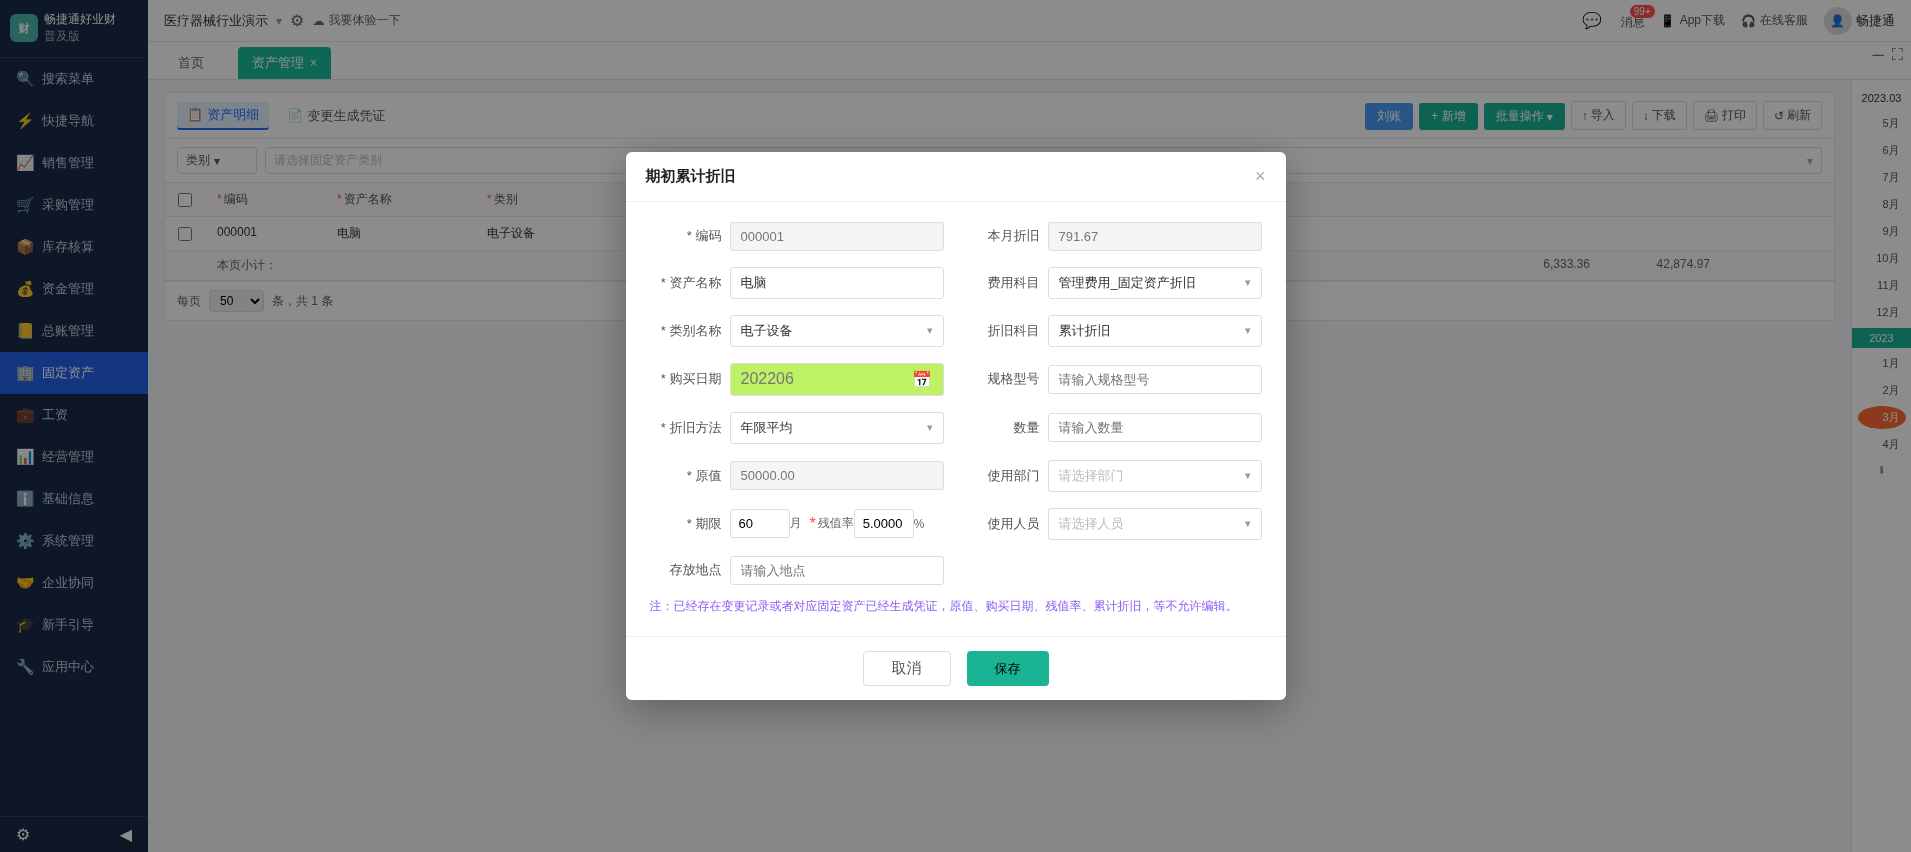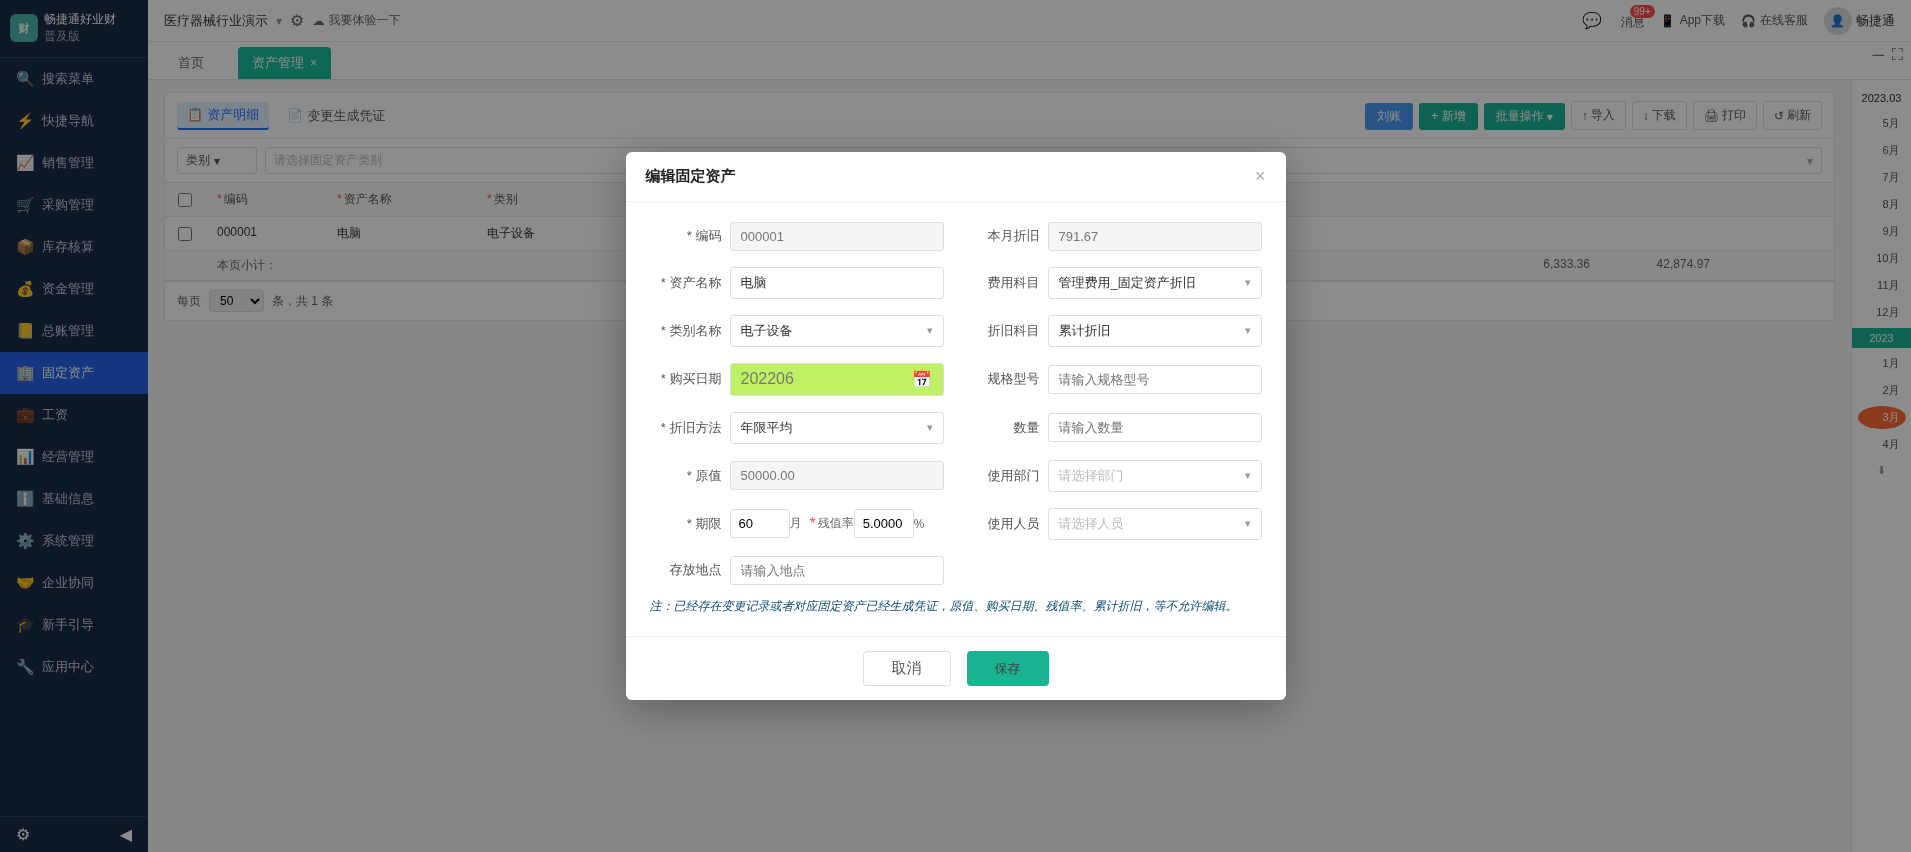--- a/index.html
+++ b/index.html
@@ -349,38 +349,37 @@
     }
     .form-input-small {
       width: 60px;
       border: 1px solid #ddd; border-radius: 3px;
       padding: 6px 8px; font-size: 13px;
     }
     .form-unit { font-size: 12px; color: #666; }
     .form-placeholder { color: #bbb; }
     .form-note {
       margin-top: 12px;
-      font-size: 12px; color: #0c4a6e;
+      font-size: 12px; color: #8b5cf6;
       line-height: 1.6;
-      font-style: italic;
     }
     .modal-footer {
       padding: 14px 24px;
       display: flex; justify-content: center; gap: 16px;
       border-top: 1px solid #f0f0f0;
     }
     .btn-cancel {
       padding: 7px 28px;
       border: 1px solid #ddd; background: #fff;
       border-radius: 4px; font-size: 15px; cursor: pointer; color: #555;
     }
     .btn-save {
       padding: 7px 28px;
       border: none; background: #1ab394;
-      border-radius: 4px; font-size: 13px; cursor: pointer; color: #404040;
+      border-radius: 4px; font-size: 13px; cursor: pointer; color: #000000;
     }
     .ops-icon { cursor: pointer; color: #4a9af4; font-size: 13px; }
     .checkbox-input { width: 14px; height: 14px; cursor: pointer; }
   </style>
 </head>
 <body>
 
 <div class="sidebar">
   <div class="sidebar-logo">
     <div class="logo-icon">财</div>
@@ -620,21 +619,21 @@
       <div class="cal-month active-month">3月</div>
       <div class="cal-month">4月</div>
       <div style="font-size:11px;color:#999;margin-top:4px;">⬇</div>
     </div>
   </div>
 </div>
 
 <div class="modal-overlay">
   <div class="modal">
     <div class="modal-header">
-      <span class="modal-title">编辑固定资产</span>
+      <span class="modal-title">期初累计折旧</span>
       <span class="modal-close">×</span>
     </div>
     <div class="modal-body">
       <div class="form-grid">
 
         <div class="form-field">
           <span class="form-label">* 编码</span>
           <div class="form-value readonly">000001</div>
         </div>
 

